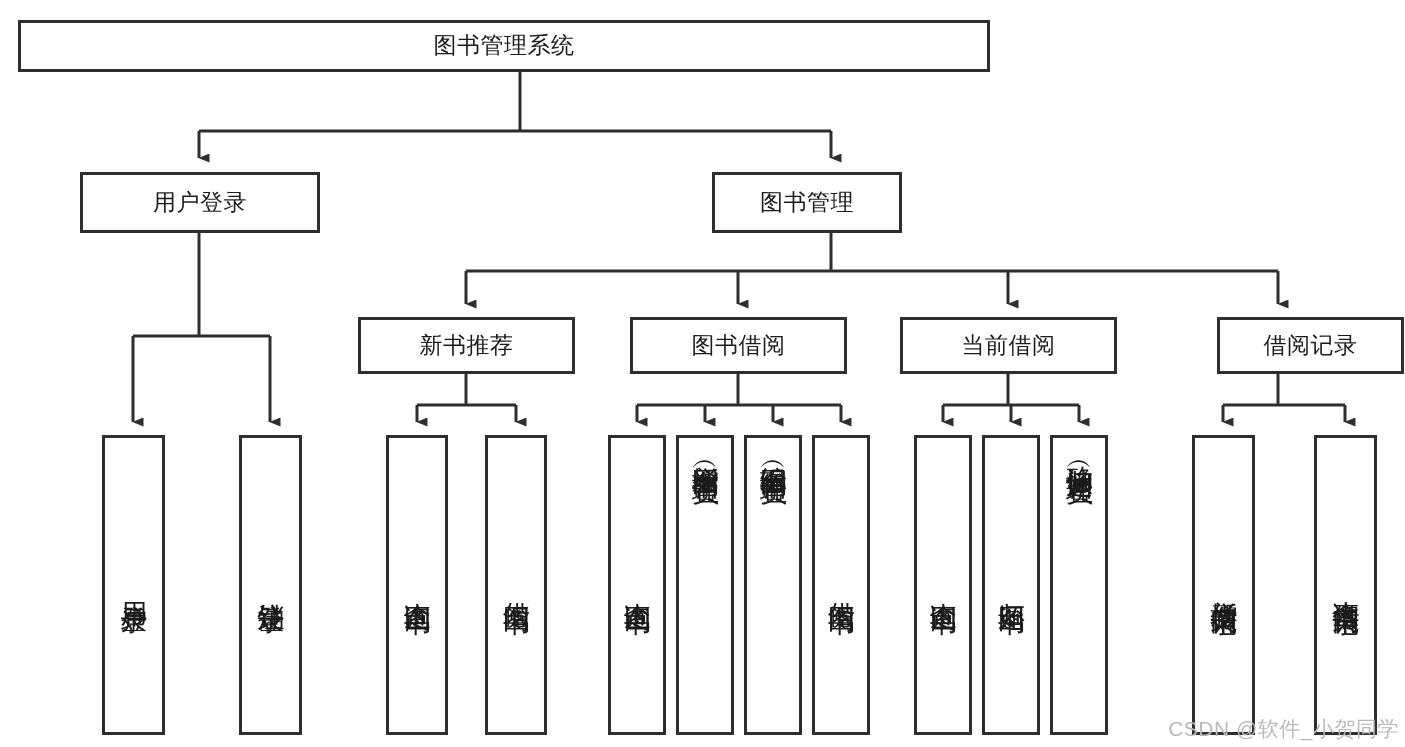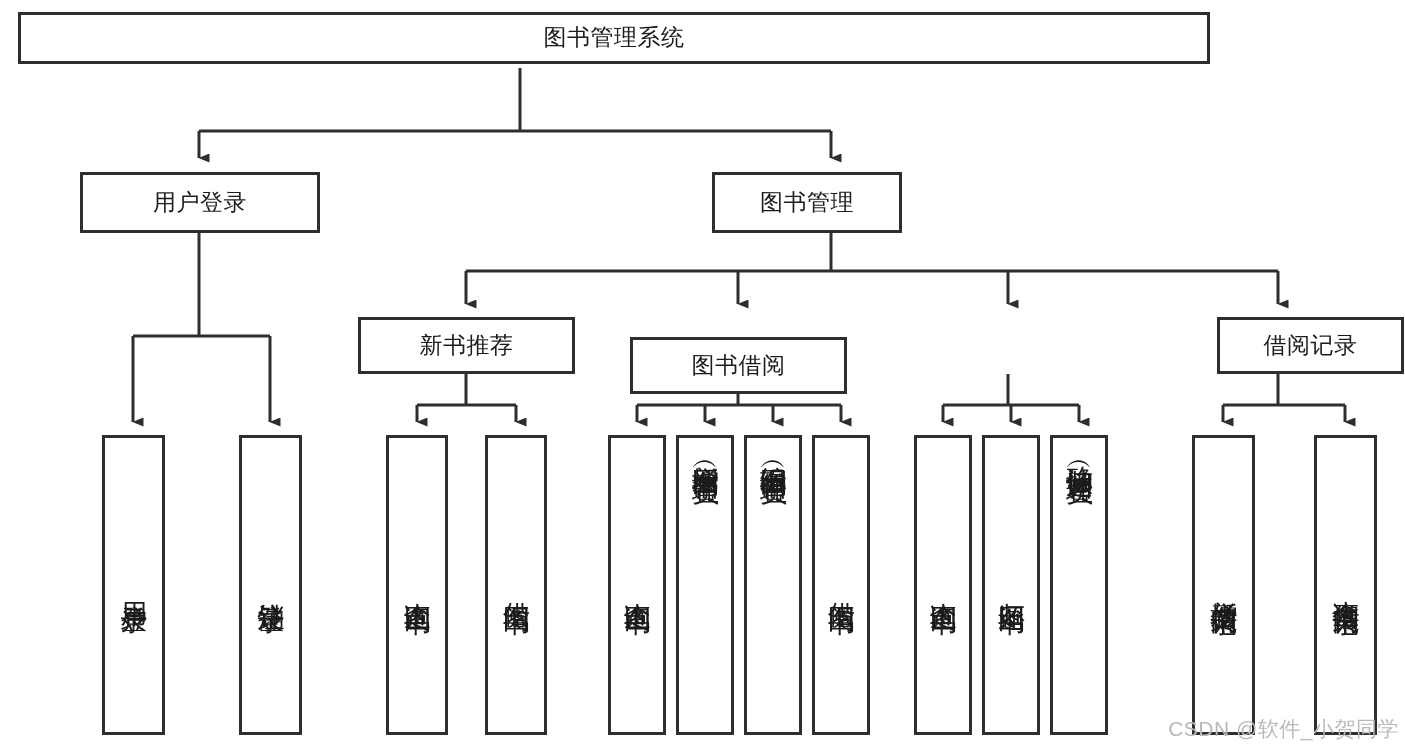--- a/index.html
+++ b/index.html
@@ -124,40 +124,43 @@
       <line x1="1011" y1="405" x2="1011" y2="422" marker-end="url(#arrowhead)"></line>
       <line x1="1079" y1="405" x2="1079" y2="422" marker-end="url(#arrowhead)"></line>
 
       <line x1="1278" y1="374" x2="1278" y2="405"></line>
       <line x1="1223" y1="405" x2="1345" y2="405"></line>
       <line x1="1223" y1="405" x2="1223" y2="422" marker-end="url(#arrowhead)"></line>
       <line x1="1345" y1="405" x2="1345" y2="422" marker-end="url(#arrowhead)"></line>
     </g>
   </svg>
 
-  <div class="node horiz" style="left:18px; top:12px; width:1192px; height:52px;">
+  <div class="node horiz" style="left:18px; top:20px; width:972px; height:52px;">
     <span class="node-label">图书管理系统</span>
   </div>
 
   <div class="node horiz" style="left:80px; top:172px; width:240px; height:61px;">
     <span class="node-label">用户登录</span>
   </div>
 
   <div class="node horiz" style="left:712px; top:172px; width:190px; height:61px;">
     <span class="node-label">图书管理</span>
   </div>
 
   <div class="node horiz" style="left:358px; top:317px; width:217px; height:57px;">
     <span class="node-label">新书推荐</span>
   </div>
 
-  <div class="node horiz" style="left:630px; top:317px; width:217px; height:57px;margin-top:20px;">
+  <div class="node horiz" style="left:630px; top:317px; width:217px; height:57px;">
     <span class="node-label">图书借阅</span>
   </div>
 
+  <div class="node horiz" style="left:900px; top:317px; width:217px; height:57px;">
+    <span class="node-label">当前借阅</span>
+  </div>
 
   <div class="node horiz" style="left:1217px; top:317px; width:187px; height:57px;">
     <span class="node-label">借阅记录</span>
   </div>
 
   <div class="node vert mid-text" style="left:102px; top:435px; width:63px; height:300px;">
     <span class="node-label">用户登录</span>
   </div>
 
   <div class="node vert mid-text" style="left:239px; top:435px; width:63px; height:300px;">

